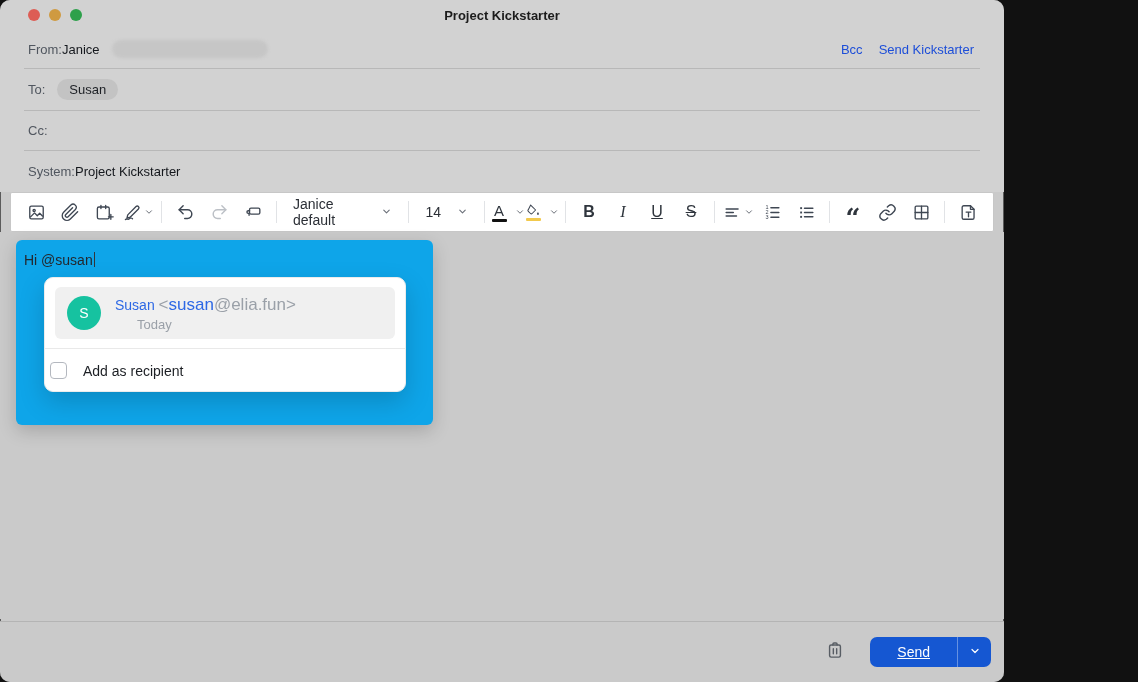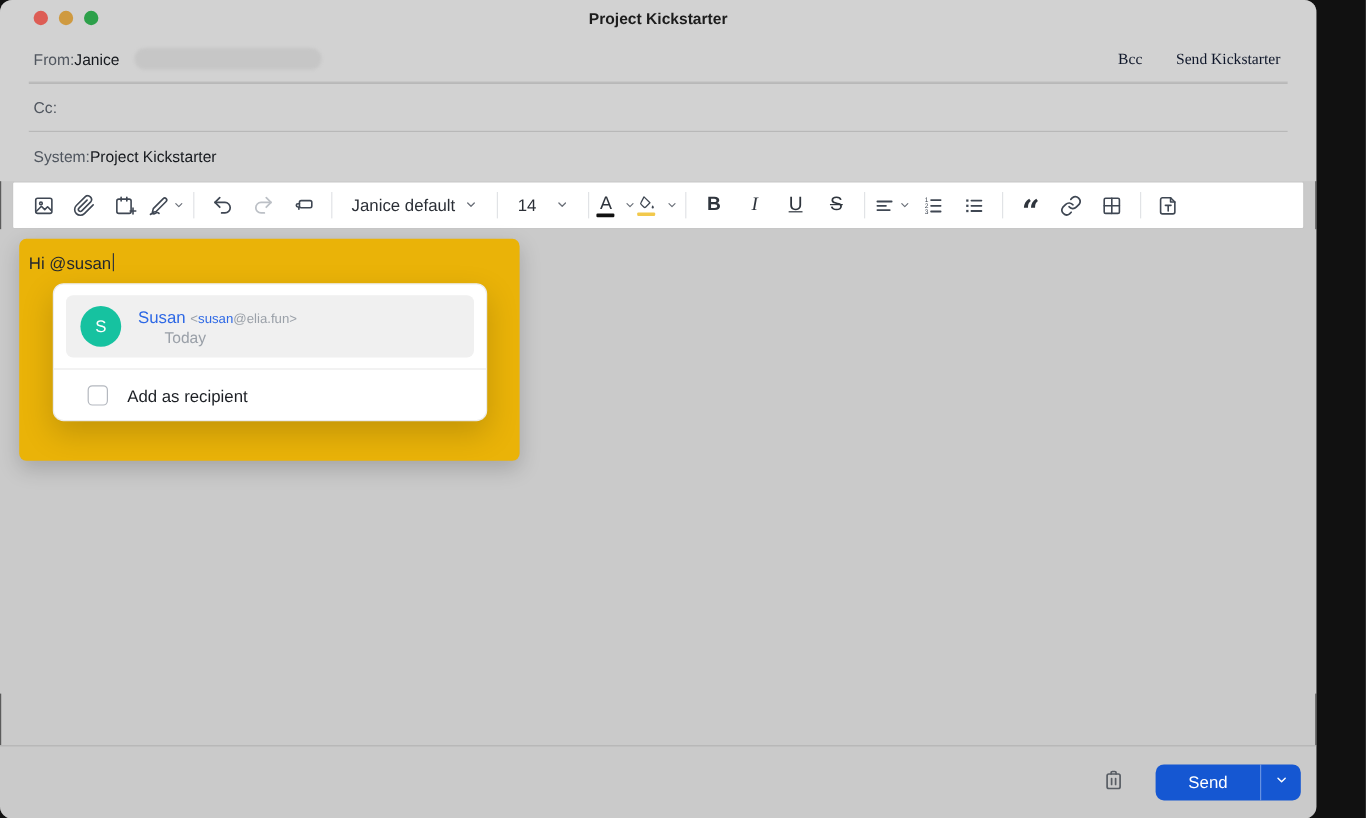--- a/index.html
+++ b/index.html
@@ -7,39 +7,39 @@
     --avatar:#16c2a0;
     --name-link:#2d68e5;
     --highlight-bar:#f2c94c;
     --traffic-red:#dd5d55;
     --traffic-yellow:#cf9a40;
     --traffic-green:#2da04a;
     --ink:#3f4753;
   }
   *{box-sizing:border-box;margin:0;padding:0;}
   html,body{width:1138px;height:682px;background:#111;font-family:"Liberation Sans","DejaVu Sans",sans-serif;}
-  .window{position:relative;width:1097px;height:682px;border-radius:10px;overflow:hidden;
+  .window{position:relative;width:1004px;height:682px;border-radius:10px;overflow:hidden;
     background:#cacaca;box-shadow:0 0 0 1px rgba(0,0,0,.55) inset;}
   
   .titlebar{position:relative;height:30px;background:#d2d2d2;}
   .traffic{position:absolute;left:28px;top:9px;display:flex;gap:9px;}
   .light{width:12px;height:12px;border-radius:50%;}
   .light.red{background:var(--traffic-red);}
   .light.yellow{background:var(--traffic-yellow);}
   .light.green{background:var(--traffic-green);}
   .win-title{position:absolute;left:0;right:0;top:0;height:30px;display:flex;align-items:center;justify-content:center;
     font-size:13px;font-weight:700;color:#1c1c1c;}
   
   .header{background:#d2d2d2;}
   .hrow{display:flex;align-items:center;padding:0 30px 0 28px;font-size:13px;color:#50565f;}
   .hrow .value{color:#15181d;}
   .hdivider{height:1px;background:#b8b8b8;margin:0 24px;}
   .row-from{height:38px;}
   .redacted{width:156px;height:18px;margin-left:12px;border-radius:9px;background:#c6c6c6;filter:blur(1.5px);}
-  .from-right{margin-left:auto;display:flex;gap:28px;color:#0f172a;font-family:Liberation Serif, serif;}
+  .from-right{margin-left:auto;display:flex;gap:16px;color:#1d4ed8;}
   .from-right span{cursor:default;}
   .row-to{height:41px;}
   .chip{margin-left:12px;background:#c3c3c3;color:#1d2025;border-radius:11px;padding:3px 12px;font-size:13px;}
   .row-cc{height:39px;}
   .row-subject{height:41px;}
   .row-subject .value{font-weight:500;}
   
   .toolbar{margin:0 10px;height:40px;background:#fff;border:1px solid #c7c7c7;border-radius:2px;
     display:flex;align-items:center;padding:0 8px;overflow:hidden;}
   .tb-btn{min-width:34px;height:30px;display:flex;align-items:center;justify-content:center;color:var(--ink);gap:2px;}
@@ -53,46 +53,46 @@
   .letter.u{text-decoration:underline;}
   .letter.s{text-decoration:line-through;}
   .color-btn{display:flex;flex-direction:column;align-items:center;gap:1px;}
   .color-bar{width:15px;height:3px;border-radius:1px;}
   .bar-black{background:#111;}
   .bar-yellow{background:var(--highlight-bar);}
   .quote-glyph{font-family:"DejaVu Serif","Liberation Serif",serif;font-size:26px;font-weight:700;color:#2f353d;line-height:.4;margin-top:12px;}
   .disabled{color:#bcc0c6;}
   
   .editor{position:relative;height:387px;background:#cacaca;}
-  .text-card{position:absolute;left:16px;top:8px;width:417px;height:185px;background:#eab308;border-radius:6px;
+  .text-card{position:absolute;left:16px;top:8px;width:417px;height:185px;background:#0ea5e9;border-radius:6px;
     box-shadow:0 6px 18px rgba(0,0,0,.18);}
   .body-line{padding:12px 8px 0;font-size:14px;color:#24282e;}
   .cursor{display:inline-block;width:1.5px;height:15px;background:#33363b;vertical-align:-2px;margin-left:1px;}
   .mention-popup{position:absolute;left:28px;top:37px;width:362px;height:115px;background:#fff;border:1px solid #ececec;
     border-radius:9px;box-shadow:0 10px 26px rgba(0,0,0,.17);}
   .suggestion{margin:9px 10px 0;height:52px;background:#f0f0f0;border-radius:6px;display:flex;align-items:center;
     padding:0 12px;gap:14px;}
   .avatar{width:34px;height:34px;border-radius:50%;background:var(--avatar);color:#fff;font-size:14px;
     display:flex;align-items:center;justify-content:center;flex:none;}
   .sg-text{display:flex;flex-direction:column;gap:2px;}
   .sg-name-line{font-size:14px;}
   .sg-name{color:var(--name-link);font-weight:500;}
-  .sg-email{font-size:11px;}
+  .sg-email{font-size:17px;}
   .em-gray{color:#9aa0a8;}
   .em-blue{color:var(--name-link);}
   .sg-meta{font-size:13px;color:#9aa0a8;margin-left:22px;}
   .popup-divider{height:1px;background:#e9e9e9;margin-top:9px;}
-  .checkbox-row{display:flex;align-items:center;gap:16px;padding:13px 28px;}
+  .checkbox-row{display:flex;align-items:center;gap:16px;padding:13px 5px;}
   .checkbox{width:17px;height:17px;border:1.5px solid #b4b8bf;border-radius:4px;background:#fff;flex:none;}
   .checkbox-label{font-size:14px;color:#1c1f24;}
   
   .footer{position:absolute;left:0;right:0;bottom:0;height:61px;border-top:1px solid #b4b4b4;background:#cacaca;
     display:flex;align-items:center;justify-content:flex-end;gap:25px;padding-right:13px;}
   .trash-btn{color:#585d64;display:flex;}
-  .send-btn{display:flex;align-items:stretch;height:30px;background:var(--send-button);border-radius:7px;color:#fff;overflow:hidden;}
+  .send-btn{display:flex;align-items:stretch;height:30px;background:var(--send-button);border-radius:7px;color:#fff;overflow:hidden;text-decoration:underline;}
   .send-main{display:flex;align-items:center;padding:0 27px;font-size:14px;}
   .send-divider{width:1px;background:rgba(255,255,255,.35);margin:0;}
   .send-caret{display:flex;align-items:center;justify-content:center;width:33px;}
 </style>
 </head>
 <body>
 
 <div class="window">
 
   <div class="titlebar">
@@ -108,20 +108,24 @@
     <div class="hrow row-from">
       <span>From:</span>
       <span class="value">Janice</span>
       <span class="redacted"></span>
       <span class="from-right">
         <span>Bcc</span>
         <span>Send Kickstarter</span>
       </span>
     </div>
     <div class="hdivider"></div>
+    <div class="hrow row-to">
+      <span>To:</span>
+      <span class="chip">Susan</span>
+    </div>
     <div class="hdivider"></div>
     <div class="hrow row-cc">
       <span>Cc:</span>
     </div>
     <div class="hdivider"></div>
     <div class="hrow row-subject">
       <span>System:</span>
       <span class="value">Project Kickstarter</span>
     </div>
   </div>

